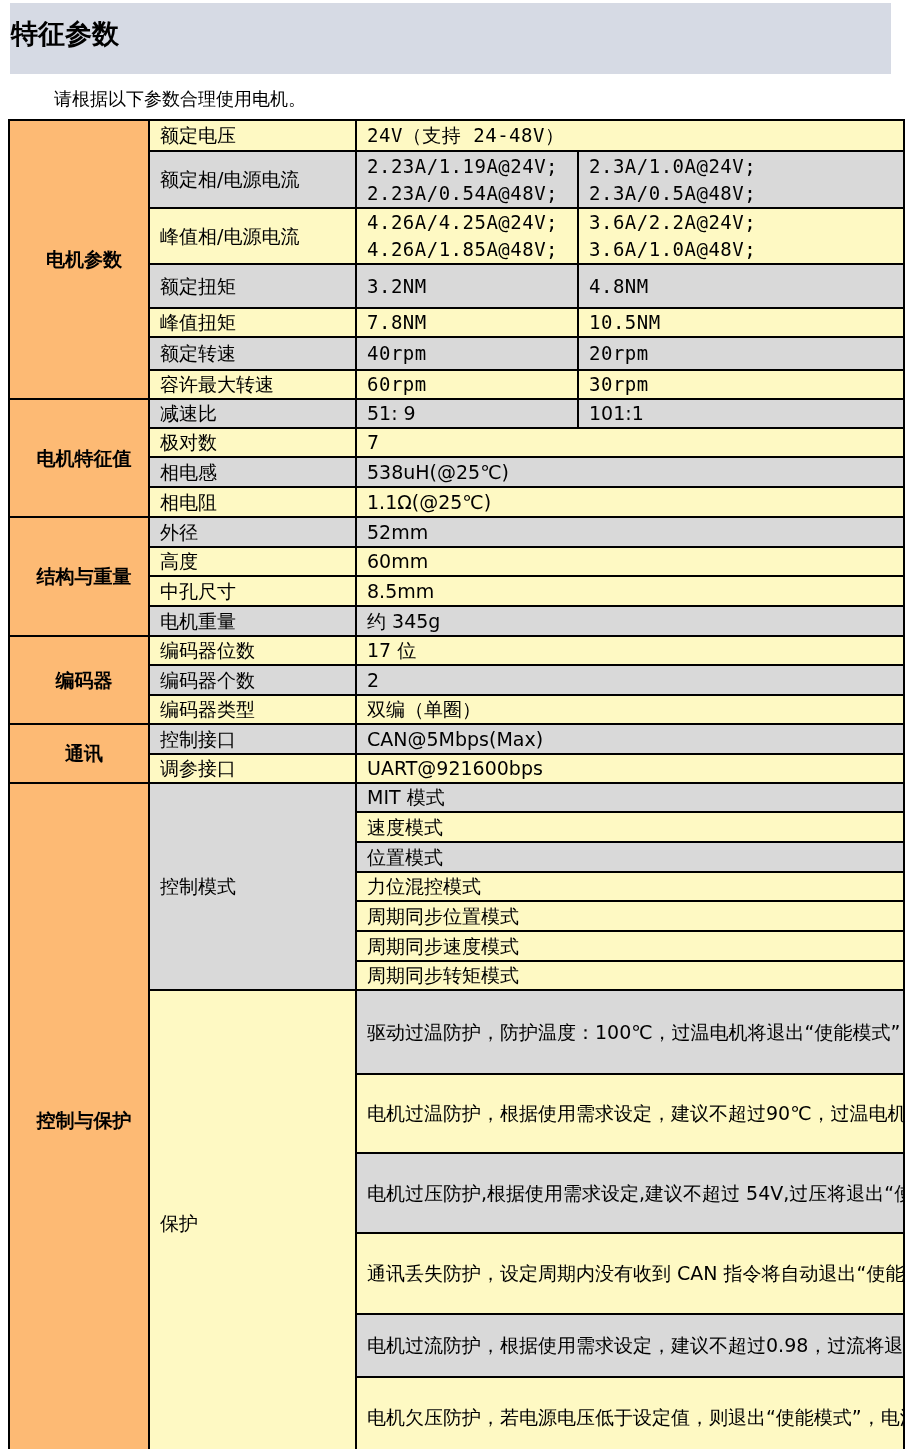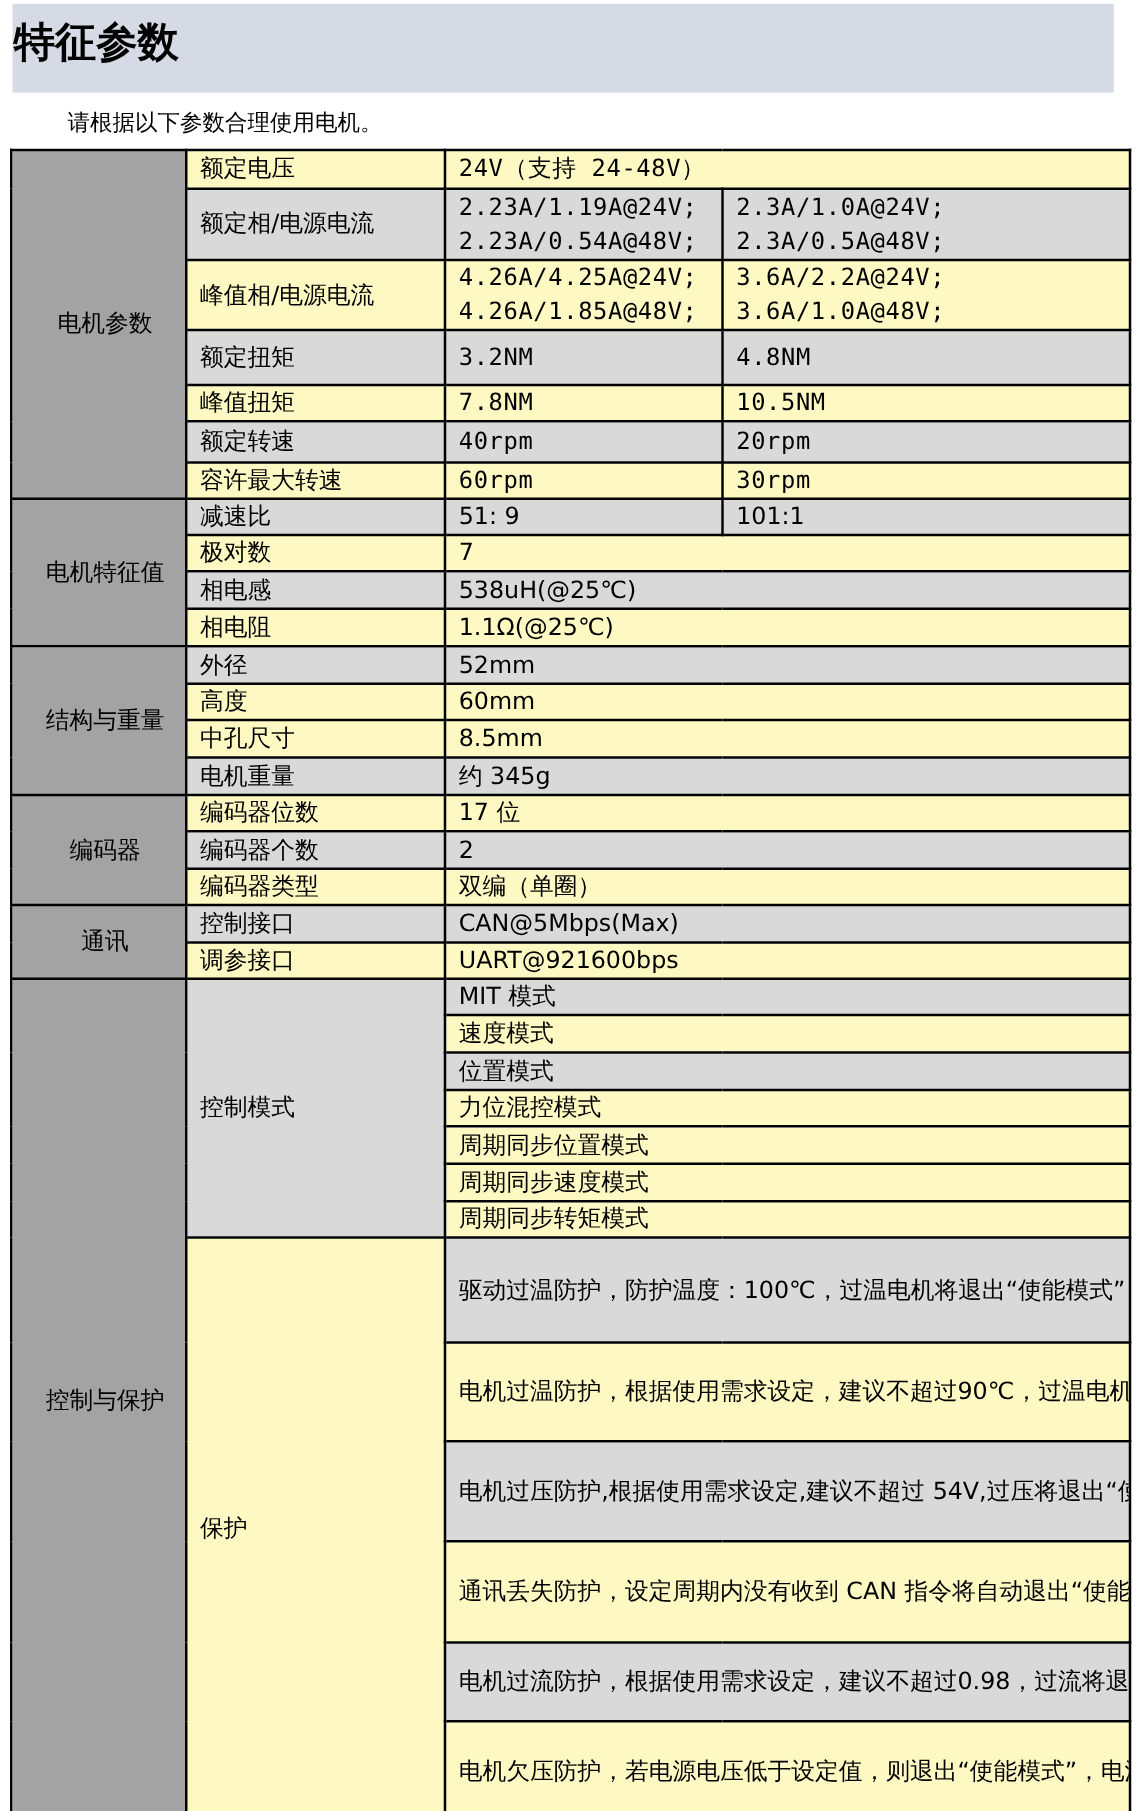--- a/index.html
+++ b/index.html
@@ -1,22 +1,22 @@
 <!DOCTYPE html>
 <html><head>
 <meta charset="utf-8">
 <style>
   html, body { margin:0; padding:0; background:#ffffff; }
   body { width:912px; height:1449px; position:relative; font-family:"DejaVu Sans", "Liberation Sans", sans-serif; color:#000; overflow:hidden; }
   .header-band { position:absolute; left:10px; top:3px; width:881px; height:71px; background:#d6dae4; }
-  .page-title { position:absolute; left:11px; top:14px; font-size:33px; font-weight:bold; letter-spacing:0px; line-height:40px; }
+  .page-title { position:absolute; left:11px; top:14px; font-size:27px; font-weight:bold; letter-spacing:0px; line-height:40px; }
   .intro { position:absolute; left:54px; top:86px; font-size:18px; line-height:26px;text-align:right; }
   table.spec { position:absolute; left:8px; top:119px; width:895px; border-collapse:collapse; table-layout:fixed; }
   table.spec td { border:2.5px solid #000; padding:0 0 0 10px; font-size:19px; line-height:27px; vertical-align:middle; overflow:hidden; white-space:nowrap; }
-  td.cat { background:#a3a3a3; font-weight:normal; font-size:21px; text-align:center; padding:0 6px; white-space:normal; line-height:32px; }
+  td.cat { background:#fdba74; font-weight:bold; font-size:21px; text-align:center; padding:0 6px; white-space:normal; line-height:32px; }
   td.g { background:#d9d9d9; }
   td.w { background:#fef9c3; }
   td.mono { font-family:"DejaVu Sans Mono", "Liberation Mono", monospace; font-size:17px; letter-spacing:0.5px; }
   td.wrap { white-space:normal; line-height:28px; padding-right:10px; }
   .line { display:block; }
 </style>
 </head>
 <body>
 
 <div class="header-band"></div>

